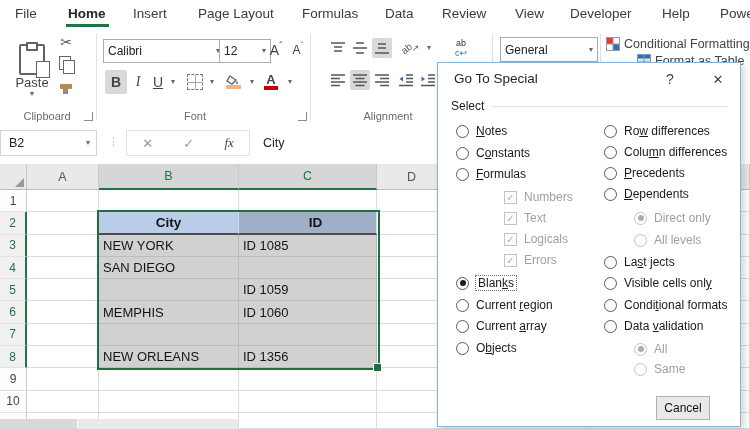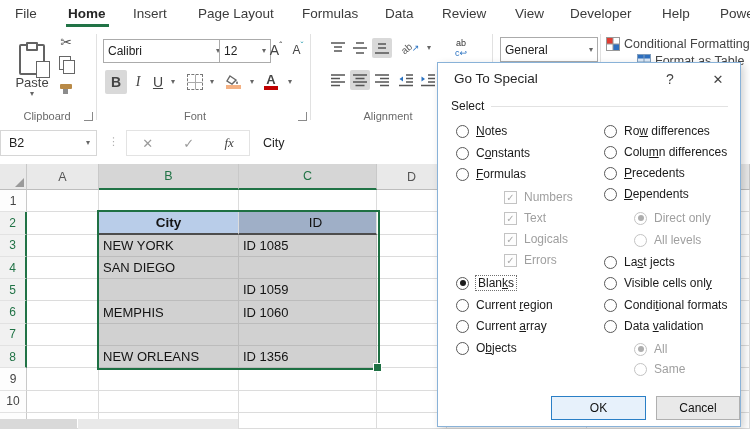--- a/index.html
+++ b/index.html
@@ -57,21 +57,21 @@
                 border-color:transparent transparent #9a9a9a transparent}
   .grow{display:flex;height:22.3px}
   .grow.partial{height:16px;overflow:hidden}
   .rh{width:27px;box-sizing:border-box;border-right:1px solid #c9c9c9;border-bottom:1px solid #e2e2e2;background:#fdfdfd;
       color:#444;font-size:12px;display:flex;align-items:center;justify-content:center}
   .rh.selr{color:#217346;border-right:2px solid #217346;background:#f1f1f1}
   .cell{box-sizing:border-box;border-right:1px solid #dcdcdc;border-bottom:1px solid #dcdcdc;font-size:13px;color:#141414;
         display:flex;align-items:center;padding-left:4px;overflow:hidden;white-space:nowrap}
   .cell.s{background:#d1d1d1;border-right-color:#bcbcbc;border-bottom-color:#bcbcbc}
   .cell.hdr1{background:#b9cde9;font-weight:700;justify-content:center;padding-left:0;font-size:13.5px;border-bottom:2px solid #4d4d4d}
-  .cell.hdr2{background:#9fafc7;font-weight:400;justify-content:center;padding-left:16px;font-size:13.5px;border-bottom:2px solid #4d4d4d}
+  .cell.hdr2{background:#9fafc7;font-weight:700;justify-content:center;padding-left:16px;font-size:13.5px;border-bottom:2px solid #4d4d4d}
   .wA{width:72px}.wB{width:140px}.wC{width:138px}.wD{width:70px}.wE{width:140px}.wF{flex:1}
   .selbox{position:absolute;left:97px;top:46px;width:283px;height:160px;border:2px solid #1e7043;box-sizing:border-box;pointer-events:none}
   .handle{position:absolute;right:-4px;bottom:-4px;width:7px;height:7px;background:#1e7043;border:1px solid #fff}
   .strip1{position:absolute;left:0;top:419px;width:77px;height:10px;background:#d9d9d9}
   .strip2{position:absolute;left:78px;top:419px;width:160px;height:10px;background:#e9e9e9}
 
   
   .dialog{position:absolute;left:437px;top:62px;width:304px;height:365px;background:#fff;border:1px solid #89b2d8;
           box-sizing:border-box;box-shadow:3px 3px 8px rgba(0,0,0,.18);font-size:12px;color:#1a1a1a;z-index:10}
   .dlg-title{position:absolute;left:16px;top:8px;font-size:13.5px;color:#262626}
@@ -88,21 +88,21 @@
   .radio.dis{border-color:#c3c3c3}
   .radio.dis.on:after{background:#aeaeae}
   .cb{width:13px;height:13px;border:1px solid #c3c3c3;box-sizing:border-box;background:#fdfdfd;display:inline-flex;
       align-items:center;justify-content:center;font-size:10px;color:#ababab;flex:none}
   .olabel{margin-left:7px}
   .olabel.dis{color:#9f9f9f}
   .olabel.focus{outline:1px dotted #707070;padding:0 2px}
   .dbtn{position:absolute;top:333px;height:24px;box-sizing:border-box;display:flex;align-items:center;justify-content:center;
         font-size:12px;color:#111}
   .dbtn.ok{left:113px;width:95px;background:#e7f1fb;border:1px solid #2a7fc6}
-  .dbtn.cancel{left:218px;width:84px;background:#e9e9e9;border:1px solid #b0b0b0}
+  .dbtn.cancel{left:218px;width:54px;background:#e9e9e9;border:1px solid #b0b0b0}
 </style>
 </head>
 <body>
 
 <div class="tabbar">
   <span class="tab" style="left:15px">File</span>
   <span class="tab active" style="left:68px">Home</span>
   <span class="tab" style="left:133px">Insert</span>
   <span class="tab" style="left:198px">Page Layout</span>
   <span class="tab" style="left:302px">Formulas</span>
@@ -510,15 +510,14 @@
   </div>
   <div class="opt" style="left:196px;top:278px">
     <span class="radio dis on"></span>
     <span class="olabel dis">All</span>
   </div>
   <div class="opt" style="left:196px;top:298px">
     <span class="radio dis"></span>
     <span class="olabel dis">Same</span>
   </div>
 
-  <div class="dbtn ok">OK</div>
   <div class="dbtn cancel">Cancel</div>
 </div>
 
 </body></html>

